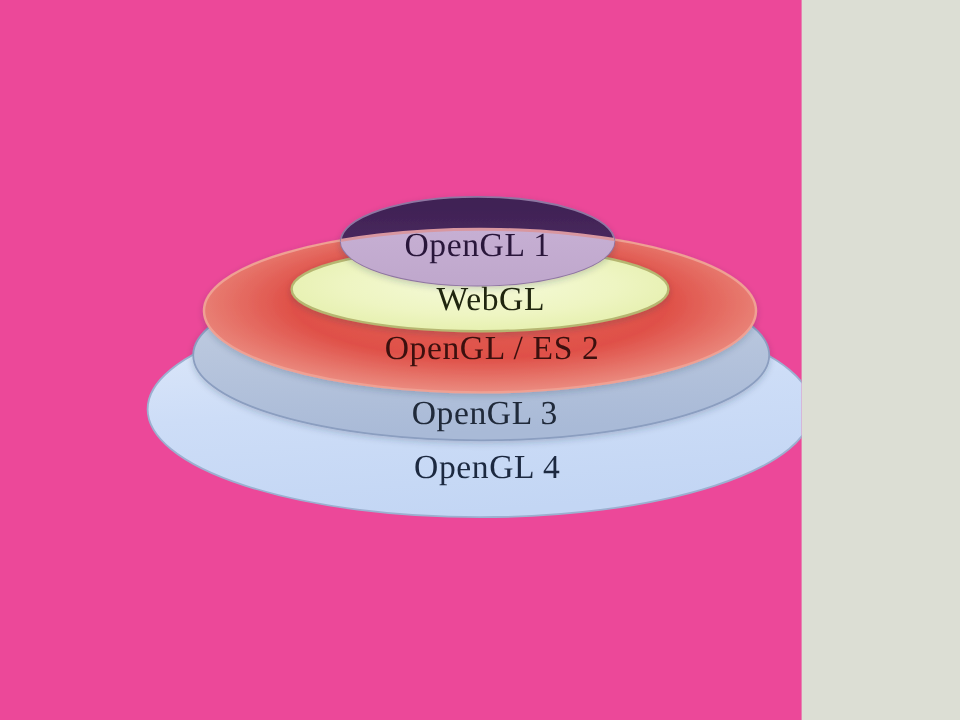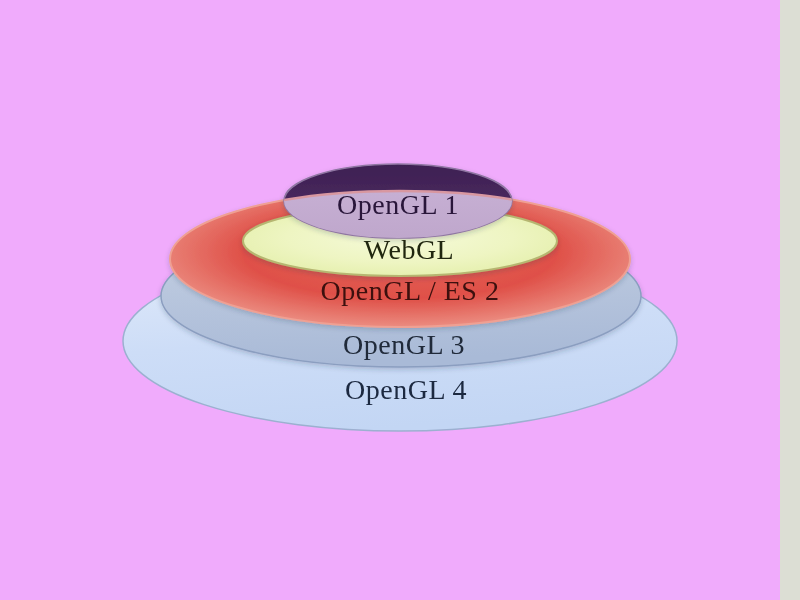--- a/index.html
+++ b/index.html
@@ -3,23 +3,23 @@
 <meta charset="utf-8">
 <style>
   html, body {
     margin: 0;
     padding: 0;
     background: #dcded4;
     font-family: "Liberation Serif", serif;
   }
   .stage {
     position: relative;
-    width: 780px;
+    width: 668px;
     height: 600px;
-    background: #f0abfc;
+    background: #ec4899;
     overflow: hidden;
   }
   .stage svg {
     position: absolute;
     left: 0;
     top: 0;
   }
   .layer-label {
     position: absolute;
     left: 0;

